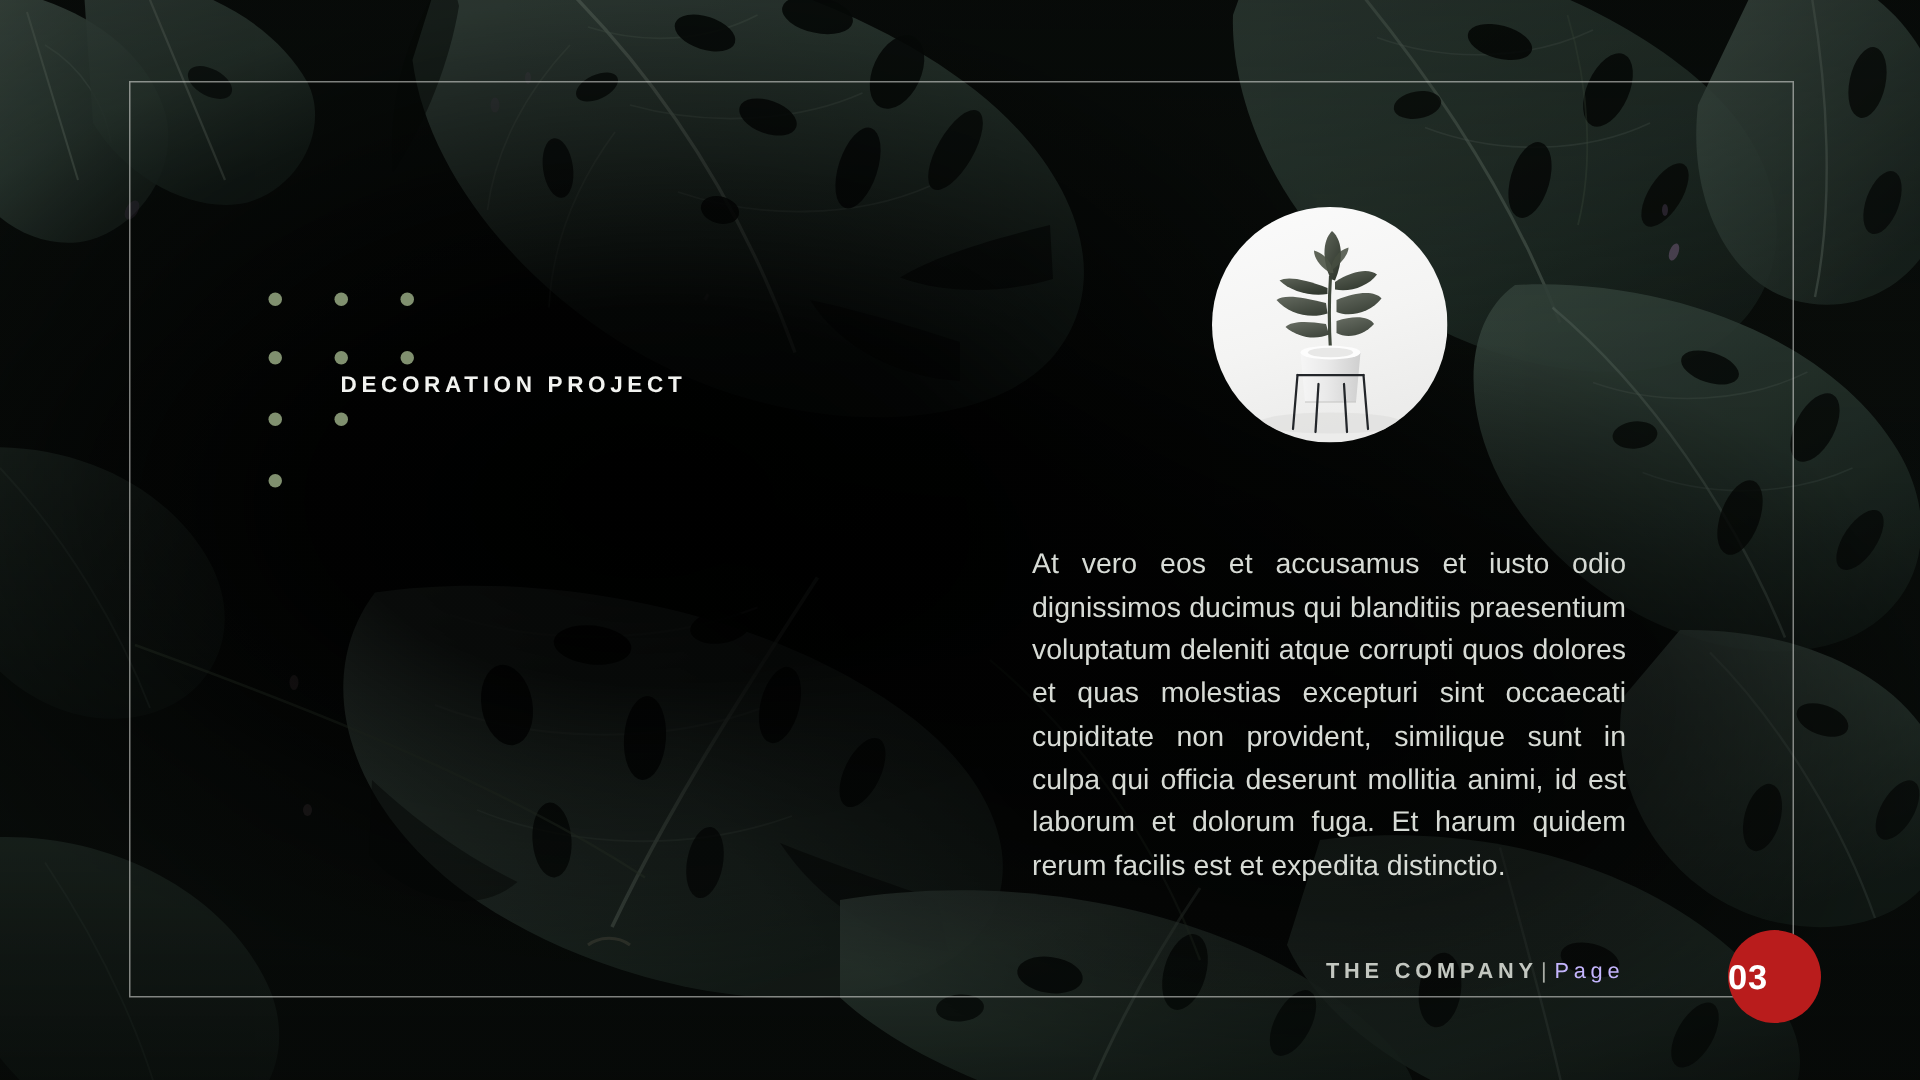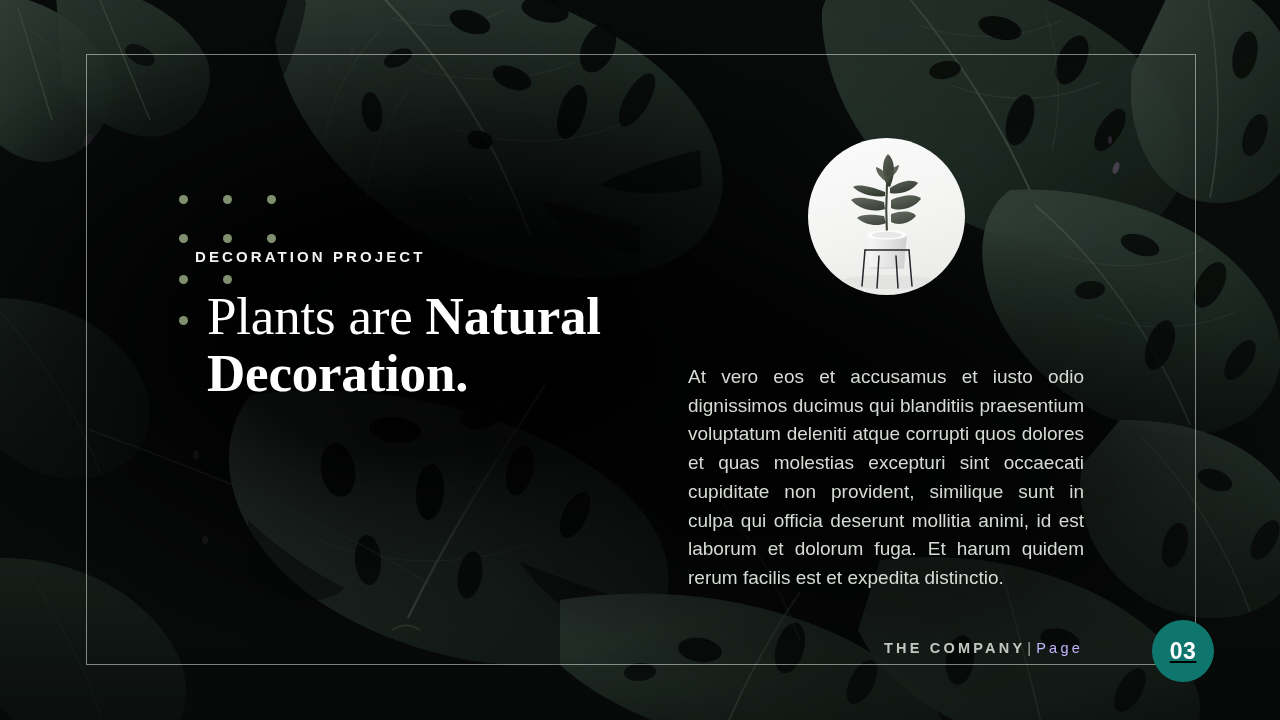--- a/index.html
+++ b/index.html
@@ -49,21 +49,21 @@
     position:absolute;
     width:9px; height:9px;
     border-radius:50%;
     background:#97a982;
     opacity:0.85;
   }
 
   
   .eyebrow {
     position:absolute;
-    left:195px; top:248px;
+    left:227px; top:248px;
     font-size:15px;
     font-weight:bold;
     letter-spacing:3.1px;
     color:#f2f3f0;
     text-transform:uppercase;
     white-space:nowrap;
   }
   .headline {
     position:absolute;
     left:207px; top:288px;
@@ -107,25 +107,23 @@
   }
   .footer .company { font-weight:bold; color:#c3c7c0;margin-top:15px; }
   .footer .sep { font-weight:normal; color:#a9ada6; padding:0 2px; }
   .footer .page-word { font-weight:normal; color:#c4b5fd; }
 
   .page-badge {
     position:absolute;
     left:1152px; top:620px;
     width:62px; height:62px;
     border-radius:50%;
-    background:#0f766e;
+    background:#b91c1c;
     display:flex;
     align-items:center;
-    justify-content:center;
-    text-decoration:underline;
   }
   .page-badge span {
     font-size:23px;
     font-weight:bold;
     color:#ffffff;
     letter-spacing:0.5px;
   }
 </style>
 </head>
 <body>
@@ -326,21 +324,20 @@
     <div class="dot" style="left:88px;  top:39px;"></div>
 
     <div class="dot" style="left:0px;   top:80px;"></div>
     <div class="dot" style="left:44px;  top:80px;"></div>
 
     <div class="dot" style="left:0px;   top:121px;"></div>
   </div>
 
   <div class="eyebrow">DECORATION PROJECT</div>
 
-  <h1 class="headline"><span>Plants are </span><span class="bold">Natural Decoration.</span></h1>
 
   <p class="body-copy">At vero eos et accusamus et iusto odio dignissimos ducimus qui blanditiis praesentium voluptatum deleniti atque corrupti quos dolores et quas molestias excepturi sint occaecati cupiditate non provident, similique sunt in culpa qui officia deserunt mollitia animi, id est laborum et dolorum fuga. Et harum quidem rerum facilis est et expedita distinctio.</p>
 
   <div class="plant-circle">
     <svg viewBox="0 0 157 157">
       <defs>
         <clipPath id="circClip">
             <circle cx="78.5" cy="78.5" r="78.5"></circle>
           </clipPath>
         <linearGradient id="wallG" x1="0" y1="0" x2="0.3" y2="1">

